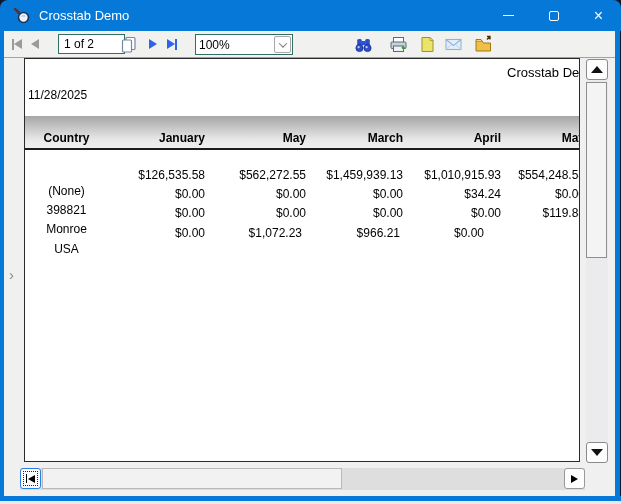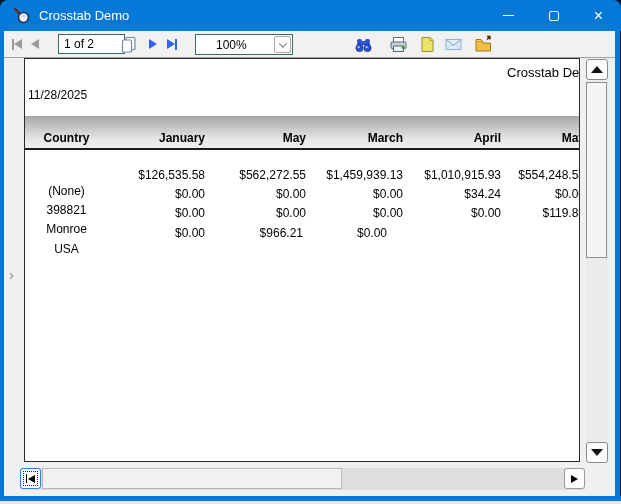--- a/index.html
+++ b/index.html
@@ -32,21 +32,21 @@
   .tri { width:0; height:0; display:inline-block; }
   .tri.left  { border-top:5.5px solid transparent; border-bottom:5.5px solid transparent; border-right:8px solid currentColor; }
   .tri.right { border-top:5.5px solid transparent; border-bottom:5.5px solid transparent; border-left:8px solid currentColor; }
   .navbar-bar { width:2px; height:11px; background:currentColor; display:inline-block; }
   .nav-dis { color:#9b9b9b; }
   .nav-en  { color:#2e64e5; }
   .pagebox { position:absolute; left:42px; top:3px; width:67px; height:20px; background:#fff;
     border:1px solid #2f6f64; font-size:12px; color:#000; padding:2px 0 0 5px;margin-left:12px; }
   .combo { position:absolute; top:3px; height:21px; background:#fff; border:1px solid #2f6f64;
     font-size:12px; color:#000; display:flex; align-items:center; }
-  .combo .val { padding-left:20px; flex:1; }
+  .combo .val { padding-left:3px; flex:1; }
   .combo .dd { width:17px; height:17px; margin-right:1px; border:1px solid #a8a8a8; border-radius:2px;
     background:#fdfdfd; display:flex; align-items:center; justify-content:center; }
   .chev { width:6px; height:6px; border-right:1.4px solid #777; border-bottom:1.4px solid #777;
     transform:rotate(45deg) translate(-1px,-1px); }
   .tbicon { position:absolute; top:4px; width:19px; height:19px; }
 
   
   .workspace { position:absolute; left:4px; top:58px; width:611px; height:438px; background:#f0f0f0; }
   .tree-chevron { position:absolute; left:5px; top:209px; color:#8a8a8a; font-size:15px; line-height:1; }
 
@@ -217,20 +217,21 @@
             <div class="cell c0">Monroe</div>
             <div class="cell num c1">$0.00</div>
             <div class="cell num c2">$0.00</div>
             <div class="cell num c3">$0.00</div>
             <div class="cell num c4">$0.00</div>
             <div class="cell num c5">$119.88</div>
           </div>
           <div class="row">
             <div class="cell c0">USA</div>
             <div class="cell num c1">$0.00</div>
+            <div class="cell num c3">$1,072.23</div>
             <div class="cell num c4">$966.21</div>
             <div class="cell num c5">$0.00</div>
           </div>
         </div>
     </div>
 
     <div class="vscroll">
       <div class="v-btn v-up">
           <span class="tri-up"></span>
         </div>

